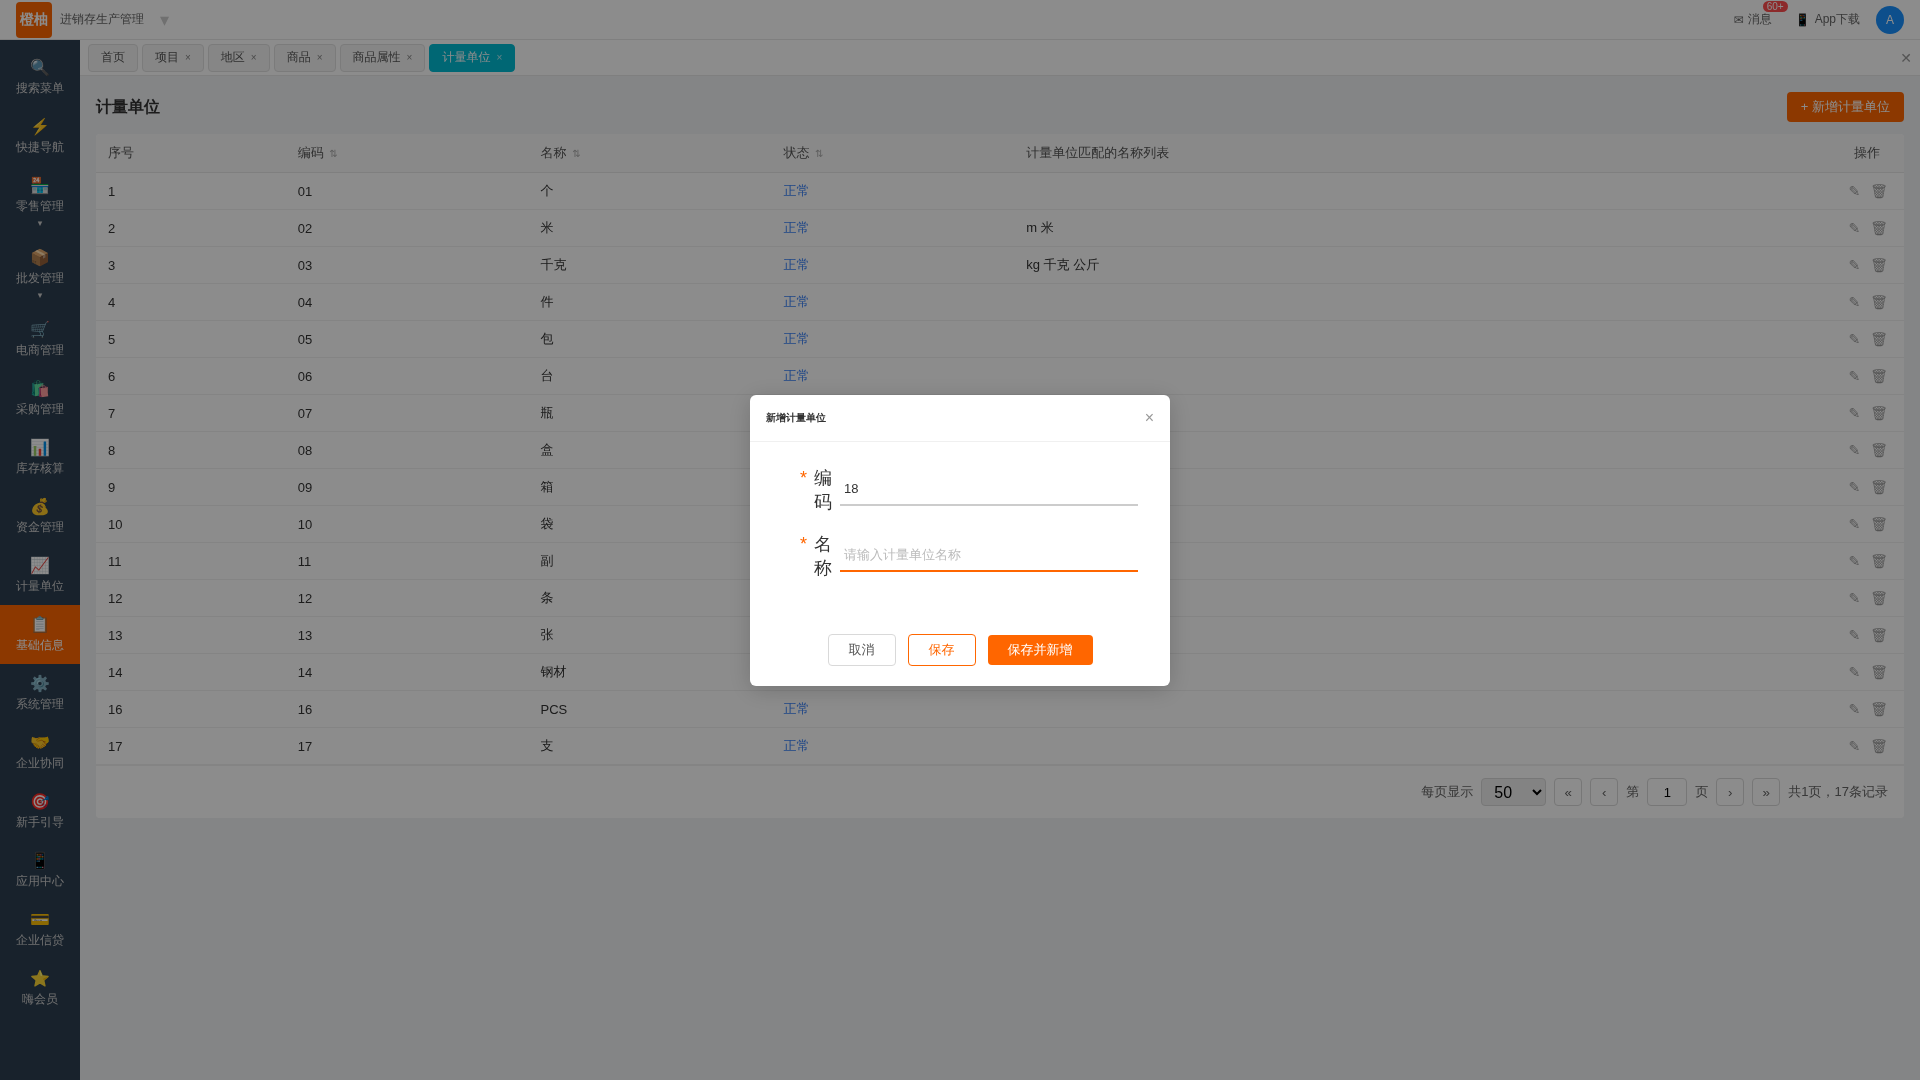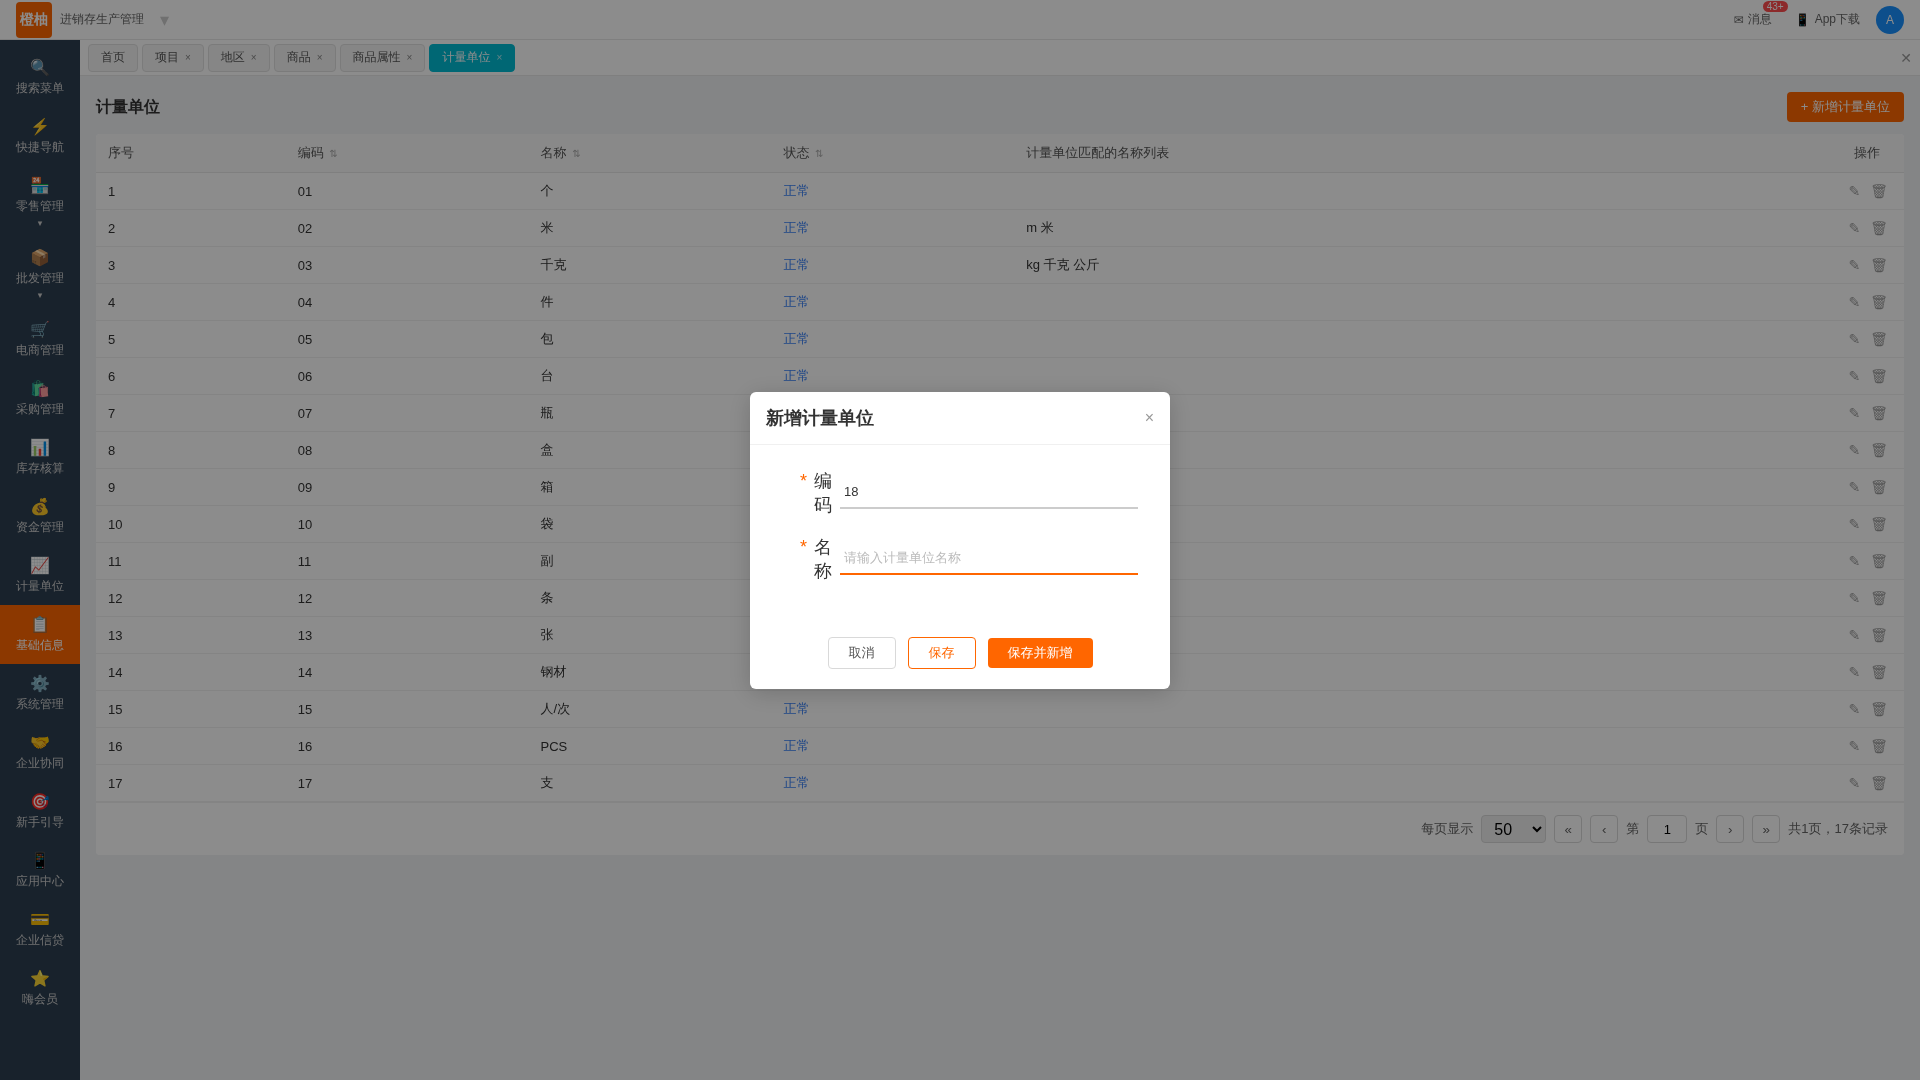--- a/index.html
+++ b/index.html
@@ -295,21 +295,21 @@
       overflow: hidden;
     }
     .dialog-header {
       padding: 14px 16px;
       border-bottom: 1px solid #f0f0f0;
       display: flex;
       align-items: center;
       justify-content: space-between;
     }
     .dialog-title {
-      font-size: 18px;
+      font-size: 10px;
       font-weight: bold;
       color: #333;
     }
     .dialog-close {
       cursor: pointer;
       color: #999;
       font-size: 16px;
     }
     .dialog-body {
       padding: 24px 32px;
@@ -388,21 +388,21 @@
 <div class="top-header">
   <div class="logo-area">
     <div class="logo-icon">橙柚</div>
     <div class="logo-text">进销存生产管理</div>
     <span style="color:#ccc;font-size:18px;margin-left:8px;">▾</span>
   </div>
   <div class="header-right">
     <div class="header-badge" style="position:relative;padding:4px 8px;">
       <span>✉</span>
       <span>消息</span>
-      <span class="badge-count">43+</span>
+      <span class="badge-count">60+</span>
     </div>
     <div class="app-download">
       <span>📱</span>
       <span>App下载</span>
     </div>
     <div class="avatar">
       <span>A</span>
     </div>
   </div>
 </div>
@@ -702,33 +702,20 @@
       <td class="status-normal">正常</td>
       <td></td>
       <td style="text-align:right;padding-right:16px;">
         <div class="action-icons" style="justify-content:flex-end;">
           <span class="action-icon" title="编辑">✎</span>
           <span class="action-icon" title="删除">🗑</span>
         </div>
       </td>
     </tr>
               <tr>
-      <td>15</td>
-      <td>15</td>
-      <td>人/次</td>
-      <td class="status-normal">正常</td>
-      <td></td>
-      <td style="text-align:right;padding-right:16px;">
-        <div class="action-icons" style="justify-content:flex-end;">
-          <span class="action-icon" title="编辑">✎</span>
-          <span class="action-icon" title="删除">🗑</span>
-        </div>
-      </td>
-    </tr>
-              <tr>
       <td>16</td>
       <td>16</td>
       <td>PCS</td>
       <td class="status-normal">正常</td>
       <td></td>
       <td style="text-align:right;padding-right:16px;">
         <div class="action-icons" style="justify-content:flex-end;">
           <span class="action-icon" title="编辑">✎</span>
           <span class="action-icon" title="删除">🗑</span>
         </div>

